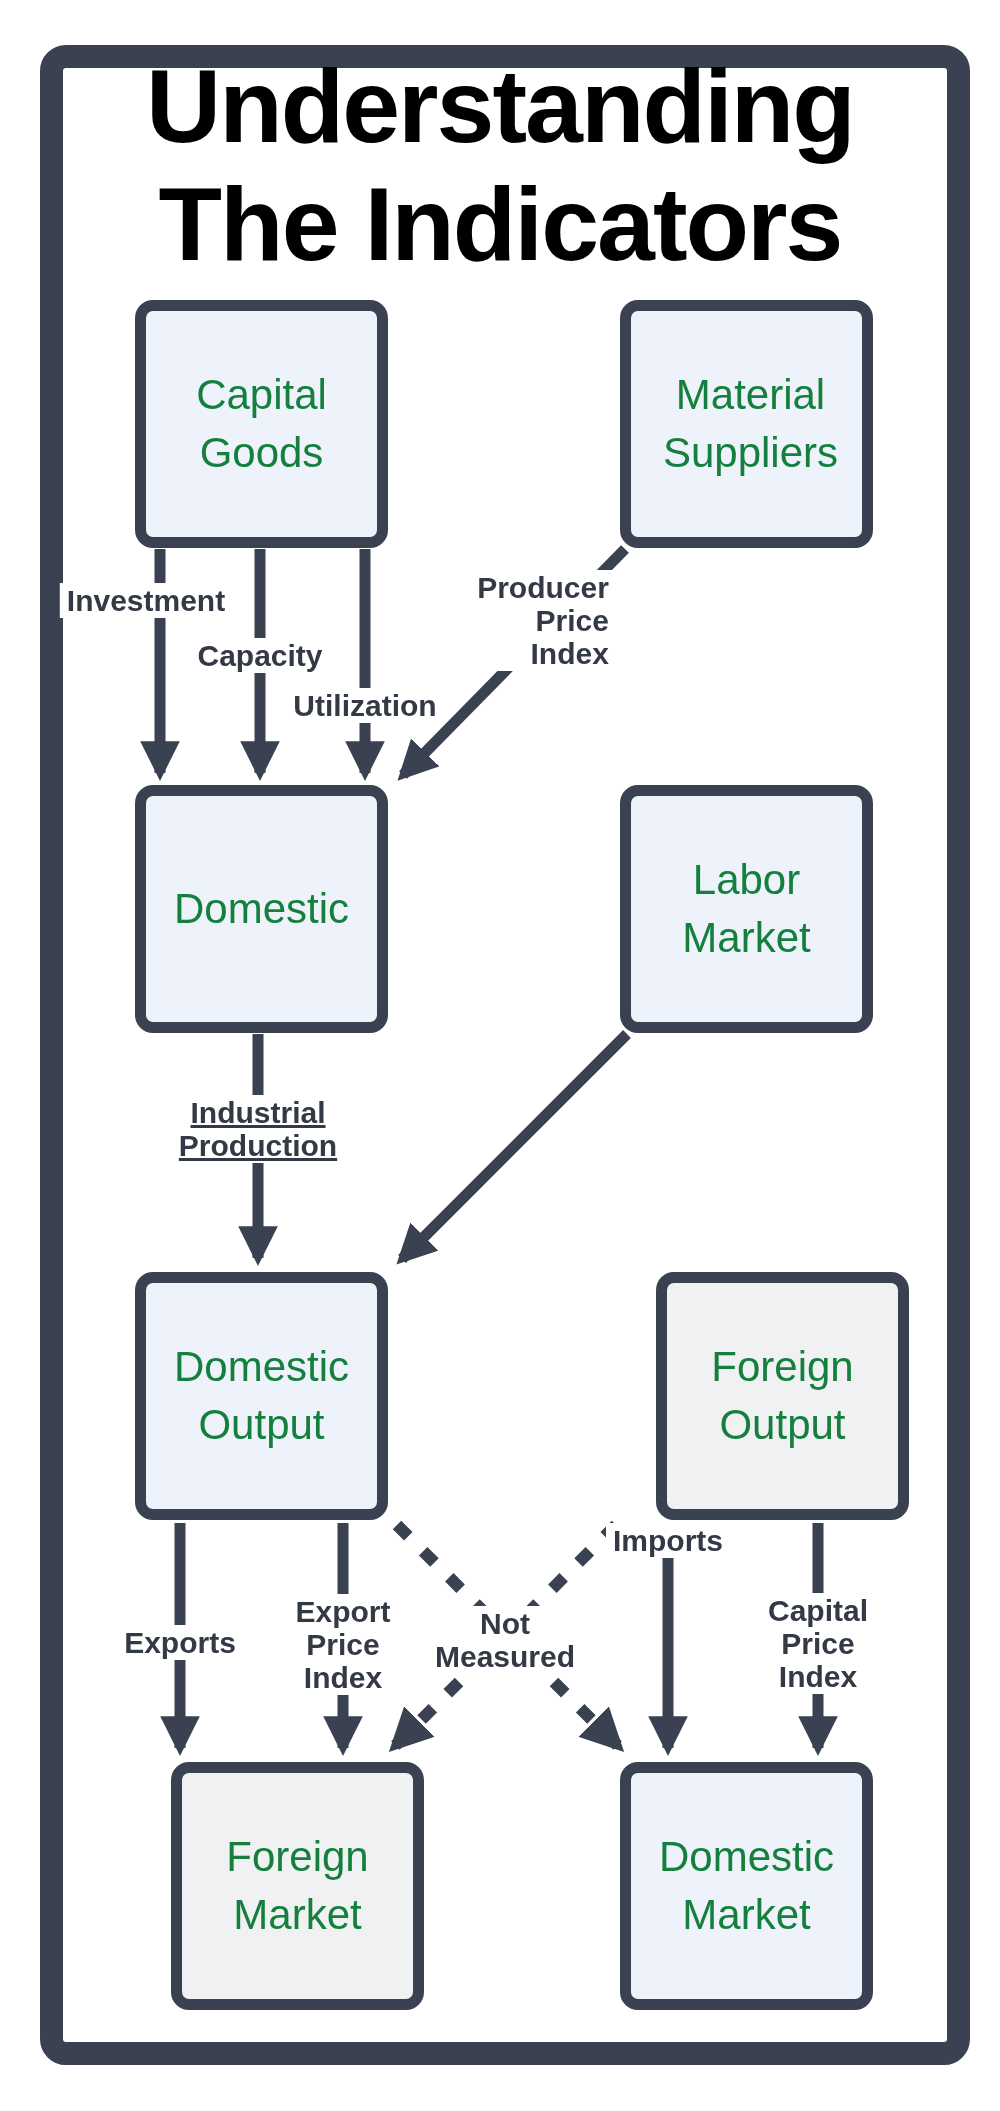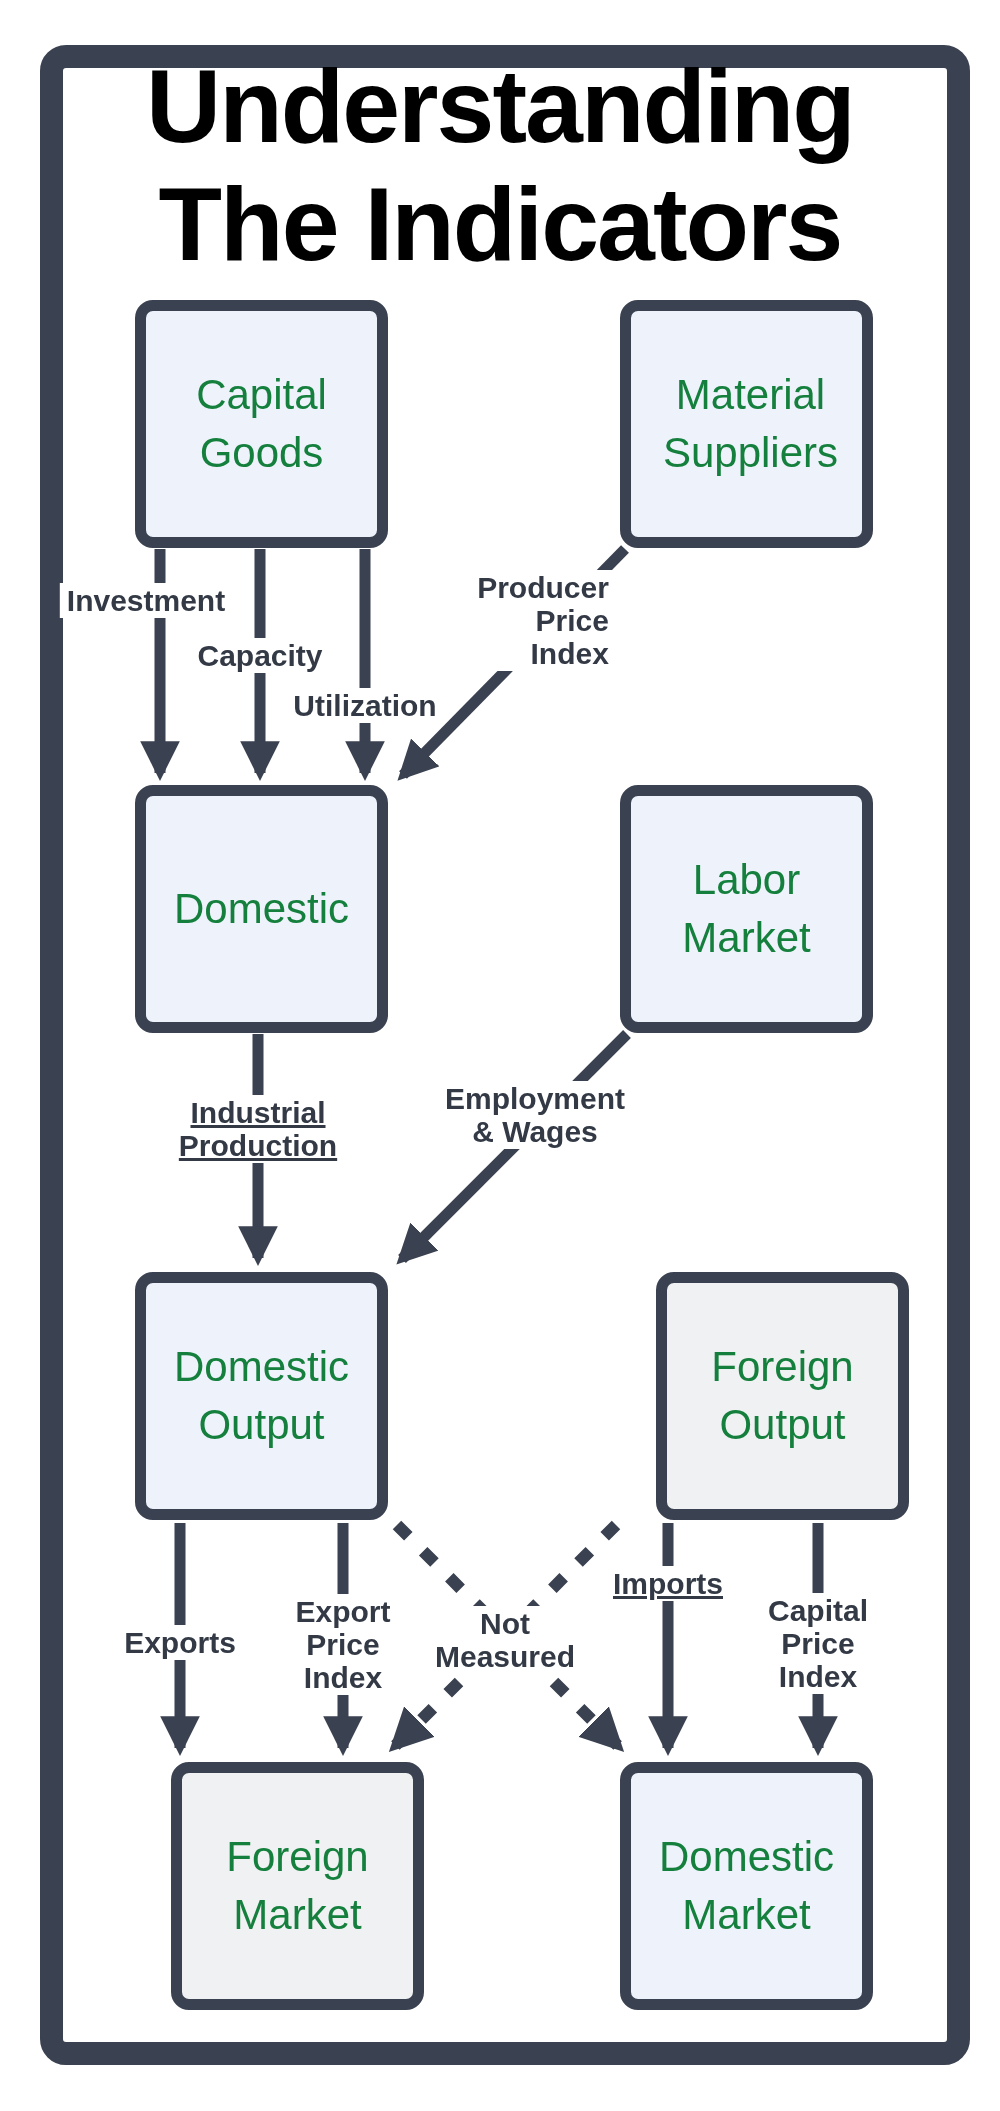--- a/index.html
+++ b/index.html
@@ -176,37 +176,33 @@
   </div>
   <div class="wire-label" style="left:543px; top:570px;text-align:right;">
     <span>Producer</span>
     <span>Price</span>
     <span>Index</span>
   </div>
   <div class="wire-label" style="left:258px; top:1095px;text-decoration:underline;">
     <span>Industrial</span>
     <span>Production</span>
   </div>
-  <div class="wire-label" style="left:535px; top:1081px;">
-    <span>Employment</span>
-    <span>&amp; Wages</span>
-  </div>
   <div class="wire-label" style="left:180px; top:1625px;">
     <span>Exports</span>
   </div>
   <div class="wire-label" style="left:343px; top:1594px;">
     <span>Export</span>
     <span>Price</span>
     <span>Index</span>
   </div>
   <div class="wire-label" style="left:505px; top:1606px;">
     <span>Not</span>
     <span>Measured</span>
   </div>
-  <div class="wire-label" style="left:668px; top:1566px;text-decoration:underline;">
+  <div class="wire-label" style="left:668px; top:1523px;">
     <span>Imports</span>
   </div>
   <div class="wire-label" style="left:818px; top:1593px;">
     <span>Capital</span>
     <span>Price</span>
     <span>Index</span>
   </div>
 
 </div>
 

